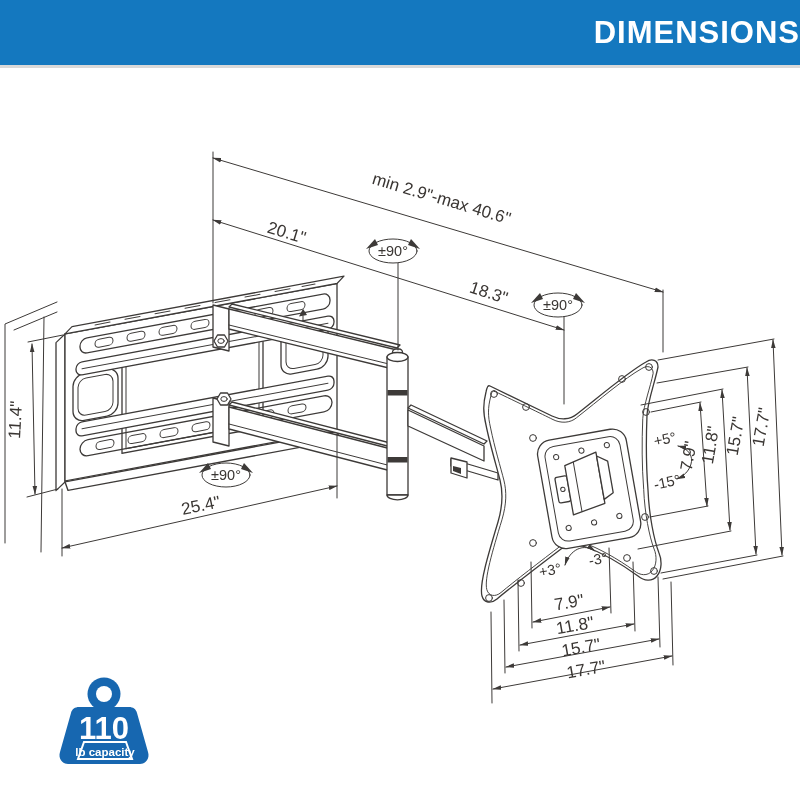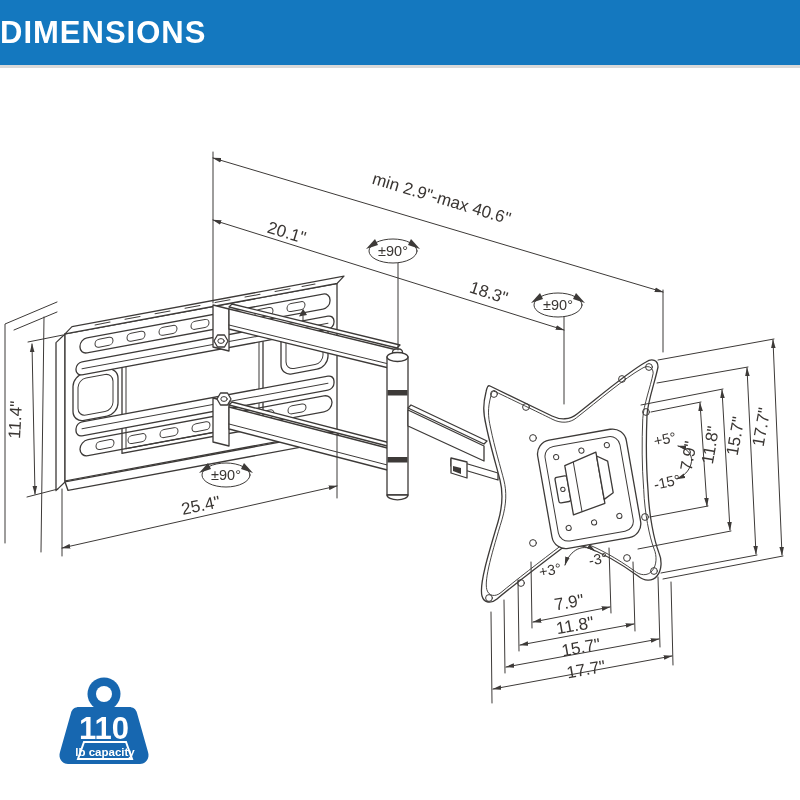--- a/index.html
+++ b/index.html
@@ -1,19 +1,19 @@
 <!DOCTYPE html>
 <html><head>
 <meta charset="utf-8">
 <style>
   html,body{margin:0;padding:0;background:#ffffff;}
   .stage{position:relative;width:800px;height:800px;background:#ffffff;overflow:hidden;
          font-family:"Liberation Sans", sans-serif;}
   .header{position:absolute;left:0;top:0;width:800px;height:65px;background:#1478bf;
-          display:flex;align-items:center;justify-content:flex-start;
+          display:flex;align-items:center;justify-content:flex-end;
           box-shadow:0 3px 0 rgba(0,0,0,.15);}
   .header .title{color:#ffffff;font-size:31px;font-weight:bold;letter-spacing:1px;}
   svg{position:absolute;left:0;top:0;}
   svg text{font-family:"Liberation Sans", sans-serif;fill:#3a3633;}
   .dimtxt{font-size:17px;}
   .smalltxt{font-size:14.5px;}
   .lines{stroke:#3d3a38;fill:none;stroke-width:1.3;stroke-linecap:round;stroke-linejoin:round;}
   .thin{stroke-width:1;}
   .whitefill{fill:#ffffff;}
   .darkfill{fill:#3d3a38;stroke:none;}

